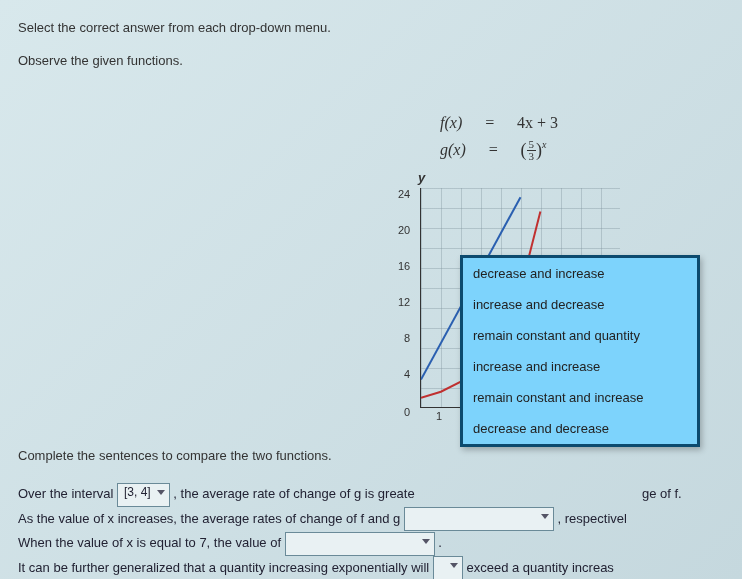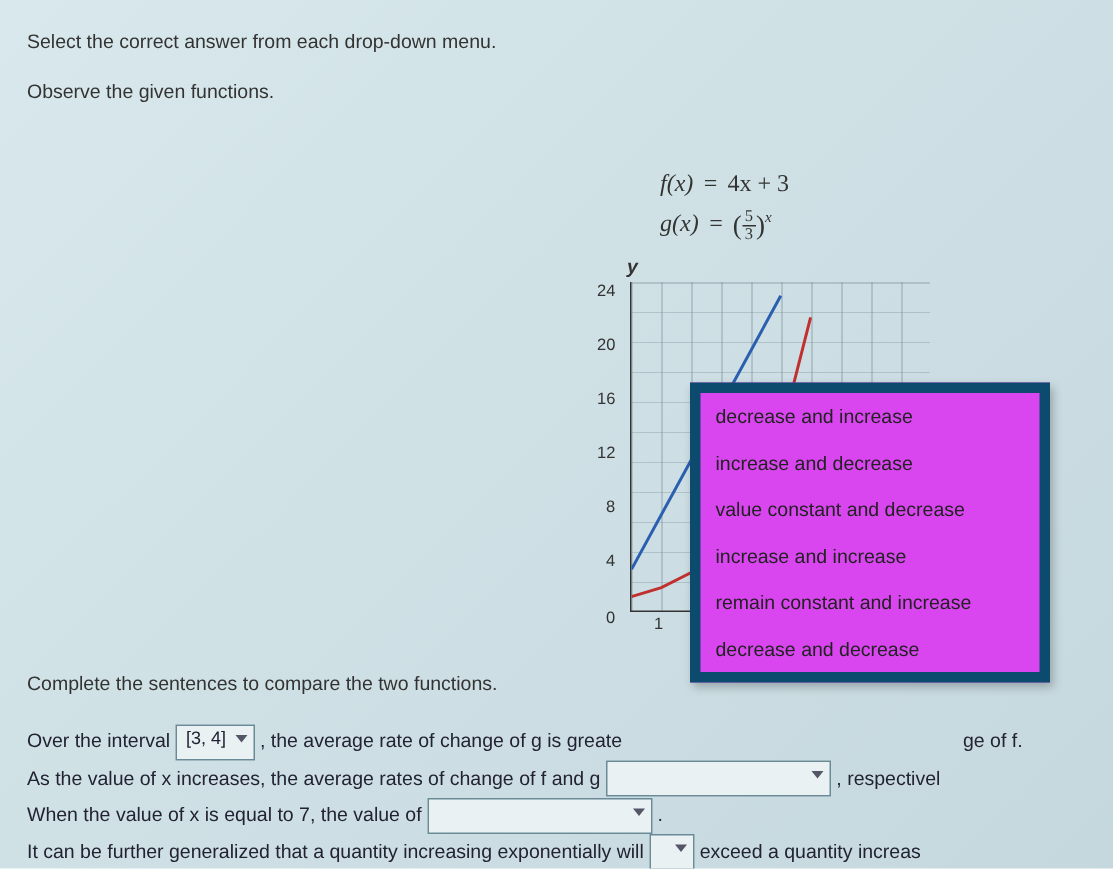--- a/index.html
+++ b/index.html
@@ -19,21 +19,21 @@
   .equations {
     font-family: 'Times New Roman', serif;
     font-size: 16px;
     font-style: italic;
     text-align: center;
     position: absolute;
     top: 110px;
     left: 440px;
     line-height: 1.6;
   }
-  .equations .eq-row { display: flex; align-items: center; gap: 6px; }
+  .equations .eq-row { display: flex; align-items: center; gap: 22px; }
   .equations .rhs { font-style: normal; }
   .frac {
     display: inline-block;
     vertical-align: middle;
     text-align: center;
     font-size: 11px;
     line-height: 1;
     font-style: normal;
   }
   .frac .num { display:block; border-bottom:1px solid #333; padding:0 2px;}
@@ -74,22 +74,22 @@
   }
   .line-blue {
     position:absolute; left:0; top:0; width:100%; height:100%;
     pointer-events:none;
   }
   .dropdown-list {
     position: absolute;
     top: 255px;
     left: 460px;
     width: 240px;
-    background: #d946ef;
-    border: 7px solid #0c4a6e;
+    background: #7dd3fc;
+    border: 3px solid #0c4a6e;
     box-shadow: 2px 3px 6px rgba(0,0,0,0.25);
     z-index: 10;
   }
   .dropdown-list .opt {
     padding: 8px 10px;
     font-size: 13px;
     color: #222;
     border-bottom: 0px solid rgba(0,0,0,0.05);
     cursor: pointer;
   }
@@ -169,21 +169,21 @@
       <line x1="0" y1="192.5" x2="100" y2="9.2" stroke="#2a5fb0" stroke-width="2"></line>
 
       <polyline points="0,210.8 20,204.7 40,194.6 60,177.6 80,149.3 100,102.2 120,23.6" stroke="#c03030" stroke-width="2" fill="none"></polyline>
     </svg>
   </div>
 </div>
 
 <div class="dropdown-list">
   <div class="opt">decrease and increase</div>
   <div class="opt">increase and decrease</div>
-  <div class="opt">value constant and decrease</div>
+  <div class="opt">remain constant and quantity</div>
   <div class="opt">increase and increase</div>
   <div class="opt">remain constant and increase</div>
   <div class="opt">decrease and decrease</div>
 </div>
 
 <div class="complete">Complete the sentences to compare the two functions.</div>
 
 <div class="sentences">
   <div>
     <span>Over the interval </span>

